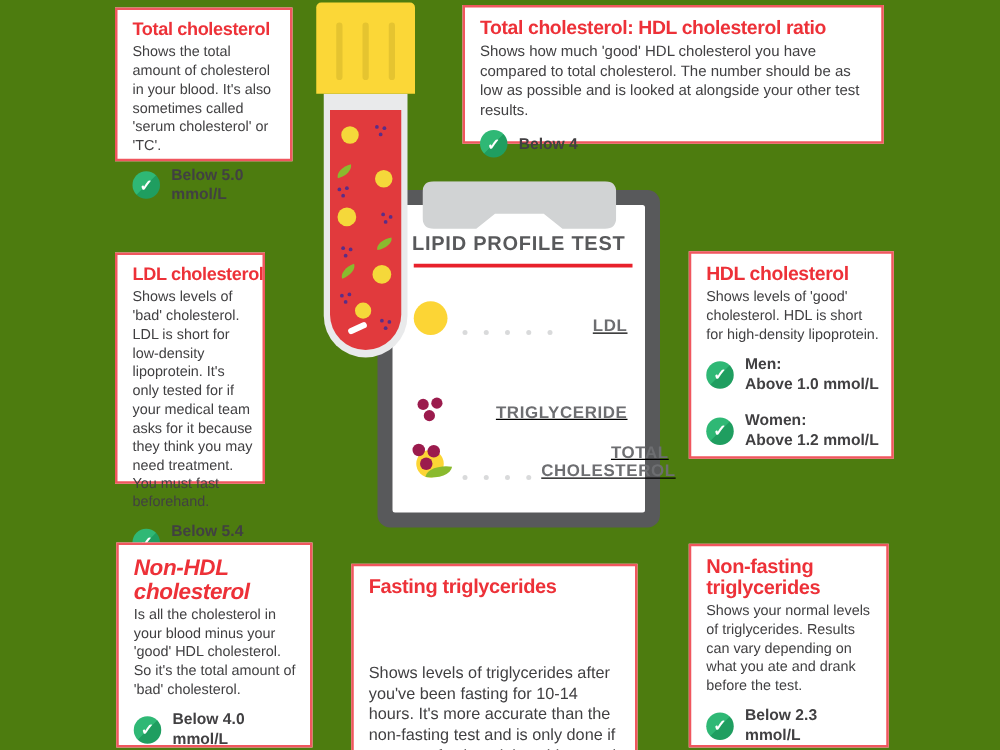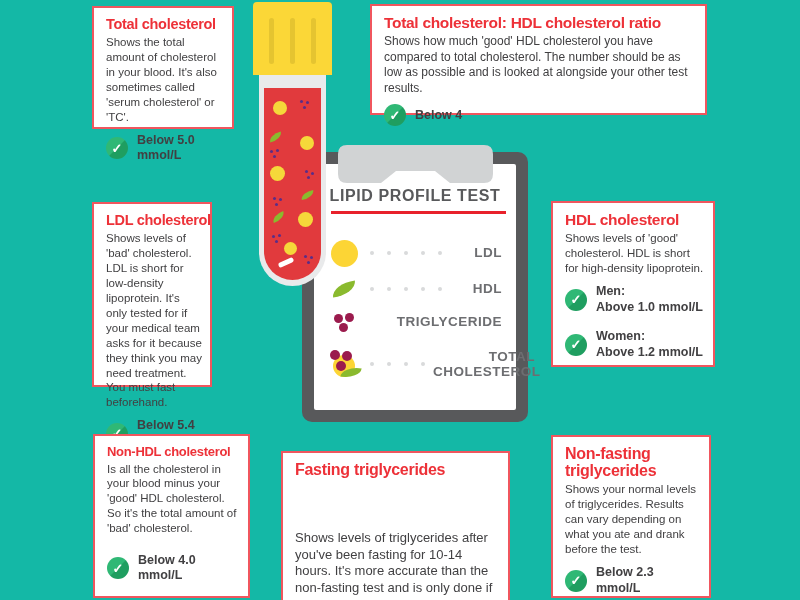--- a/index.html
+++ b/index.html
@@ -1,16 +1,16 @@
 <!DOCTYPE html>
 <html><head>
 <meta charset="utf-8">
 <style>
   html,body{margin:0;padding:0;background:#fff;}
-  #canvas{position:relative;width:800px;height:600px;background:#14b8a6;
+  #canvas{position:relative;width:800px;height:600px;background:#4d7c0f;
           font-family:"Liberation Sans",sans-serif;overflow:hidden;}
 
   
   .infobox{position:absolute;border:2px solid #f0565e;background:#fff;
            box-sizing:border-box;padding:9px 8px 12px 12px;
            display:flex;flex-direction:column;}
   .infobox h2{margin:0 0 3px 0;color:#ed3138;font-weight:bold;
               font-size:16px;line-height:1.04;letter-spacing:-0.3px;}
   .infobox .body{margin:0;color:#414042;font-size:11.5px;line-height:1.3;}
   .checks{margin-top:auto;display:flex;flex-direction:column;gap:14px;padding-top:8px;}
@@ -24,38 +24,38 @@
   #box-total     {left:92px;  top:6px;   width:142px; height:123px;}
   #box-total h2  {font-size:14.5px;white-space:nowrap;}
   #box-ratio     {left:370px; top:4px;   width:337px; height:111px;}
   #box-ratio h2  {font-size:15.5px;white-space:nowrap;}
   #box-ratio .body{font-size:12px;}
   #box-ldl       {left:92px;  top:202px; width:120px; height:185px;}
   #box-ldl h2    {font-size:14.5px;white-space:nowrap;}
   #box-hdl       {left:551px; top:201px; width:164px; height:166px;}
   #box-hdl h2    {font-size:15.5px;white-space:nowrap;}
   #box-nonhdl    {left:93px;  top:434px; width:157px; height:164px;}
-  #box-nonhdl h2 {font-size:13px;}
+  #box-nonhdl h2 {font-size:18px;font-style:italic;}
   #box-fasting   {left:281px; top:451px; width:229px; height:176px;}
   #box-fasting h2{font-size:16px;white-space:nowrap;}
   #box-fasting .body{font-size:13px;margin-top:48px;}
   #box-nonfasting{left:551px; top:435px; width:160px; height:163px;}
   #box-nonfasting h2{font-size:16px;}
 
   
   #clipboard{position:absolute;left:302px;top:152px;width:226px;height:270px;
              background:#58595b;border-radius:10px;z-index:1;}
   #clipboard-paper{position:absolute;left:12px;top:12px;right:12px;bottom:12px;
                    background:#fff;border-radius:2px;}
   #clip{position:absolute;left:36px;top:-7px;width:155px;height:40px;z-index:3;}
   #lipid-title{position:absolute;left:0;right:0;top:23px;text-align:center;
                color:#58595b;font-weight:bold;font-size:16px;letter-spacing:0.6px;}
   #lipid-underline{position:absolute;left:17px;right:10px;top:47px;height:3px;
                    background:#e8212b;}
-  .test-row{position:absolute;left:14px;right:14px;display:flex;align-items:center;}
+  .test-row{position:absolute;left:14px;right:14px;display:flex;align-items:flex-end;text-decoration:underline;}
   #row-ldl  {top:74px; height:30px;}
   #row-hdl  {top:110px;height:30px;}
   #row-trig {top:143px;height:30px;}
   #row-total{top:180px;height:40px;}
   .row-icon{width:32px;flex:0 0 32px;display:flex;align-items:center;justify-content:center;}
   .row-dots{flex:1;display:flex;align-items:center;gap:13px;padding:0 8px 0 10px;}
   .dot{width:4px;height:4px;border-radius:50%;background:#d9dadb;}
   .row-label{font-weight:bold;color:#6d6e71;font-size:13.5px;letter-spacing:0.5px;
              text-align:right;line-height:1.12;}
   #row-total .row-label{width:102px;flex:0 0 102px;}
@@ -192,33 +192,20 @@
         <span class="row-dots">
             <span class="dot"></span>
             <span class="dot"></span>
             <span class="dot"></span>
             <span class="dot"></span>
             <span class="dot"></span>
           </span>
         <span class="row-label">LDL</span>
       </div>
 
-      <div class="test-row" id="row-hdl">
-        <span class="row-icon">
-            <span class="leaf row-leaf"></span>
-          </span>
-        <span class="row-dots">
-            <span class="dot"></span>
-            <span class="dot"></span>
-            <span class="dot"></span>
-            <span class="dot"></span>
-            <span class="dot"></span>
-          </span>
-        <span class="row-label">HDL</span>
-      </div>
 
       <div class="test-row" id="row-trig">
         <span class="row-icon">
           <span class="berries">
             <span class="berry" style="left:0;top:1px"></span>
             <span class="berry" style="left:11px;top:0"></span>
             <span class="berry" style="left:5px;top:10px"></span>
           </span>
         </span>
         <span class="row-dots"></span>

